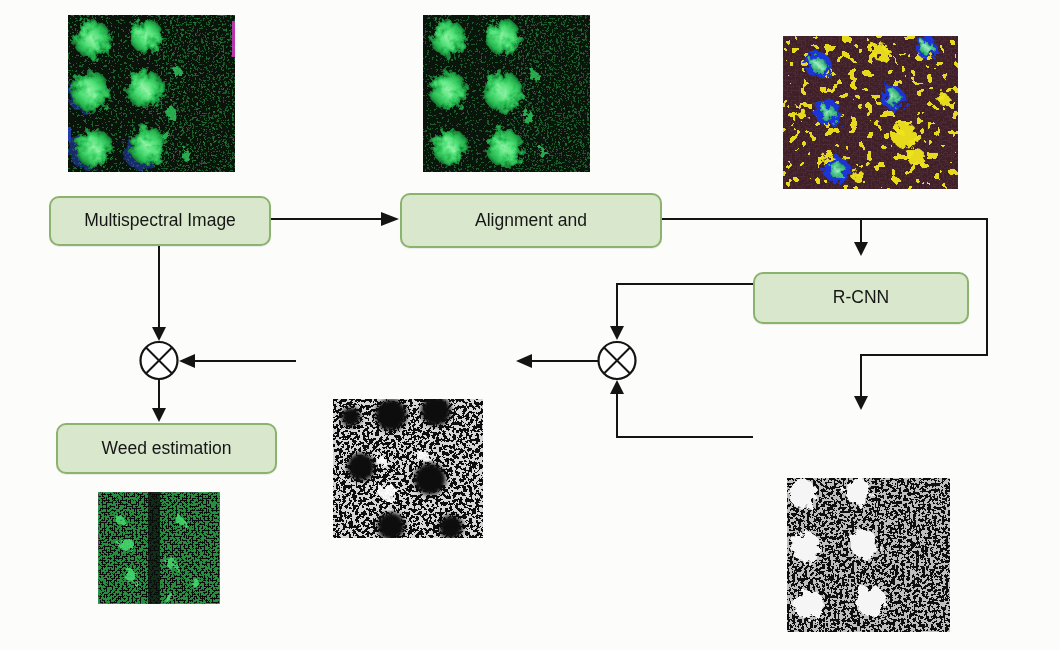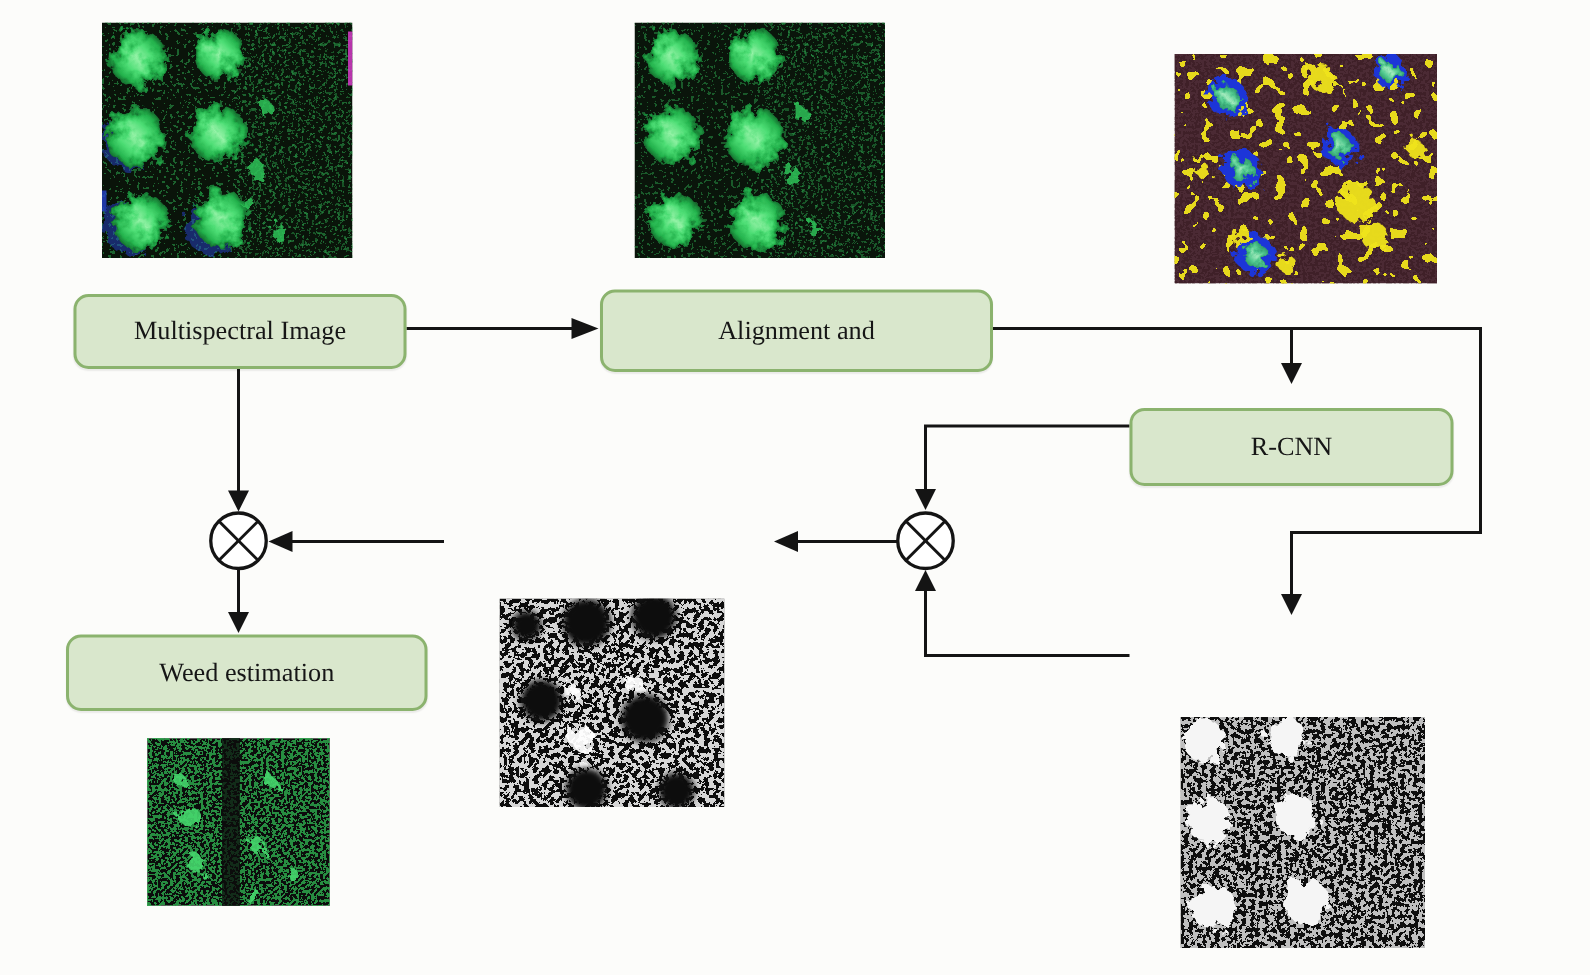--- a/index.html
+++ b/index.html
@@ -5,21 +5,20 @@
   html,body{margin:0;padding:0;}
   body{
     font-family:"Liberation Sans", sans-serif;
     background:#fcfcfa;
   }
   .canvas{
     position:relative;
     width:1060px;height:650px;
     background:#fcfcfa;
     overflow:hidden;
-    font-family:Liberation Serif, serif;
   }
   .node{
     position:absolute;
     background:#d9e7cc;
     border:2px solid #8bb36e;
     border-radius:10px;
     display:flex;align-items:center;justify-content:center;
     flex-direction:column;
     color:#161616;
     font-size:17.5px;
@@ -316,17 +315,17 @@
   <div class="node" style="left:400px;top:193px;width:262px;height:55px">
     <span>Alignment and</span>
   </div>
 
   <div class="node" style="left:753px;top:272px;width:216px;height:52px">
     <span>R-CNN</span>
   </div>
 
 
 
-  <div class="node" style="left:44px;top:423px;width:241px;height:51px">
+  <div class="node" style="left:56px;top:423px;width:221px;height:51px">
     <span>Weed estimation</span>
   </div>
 
 </div>
 
 </body></html>

